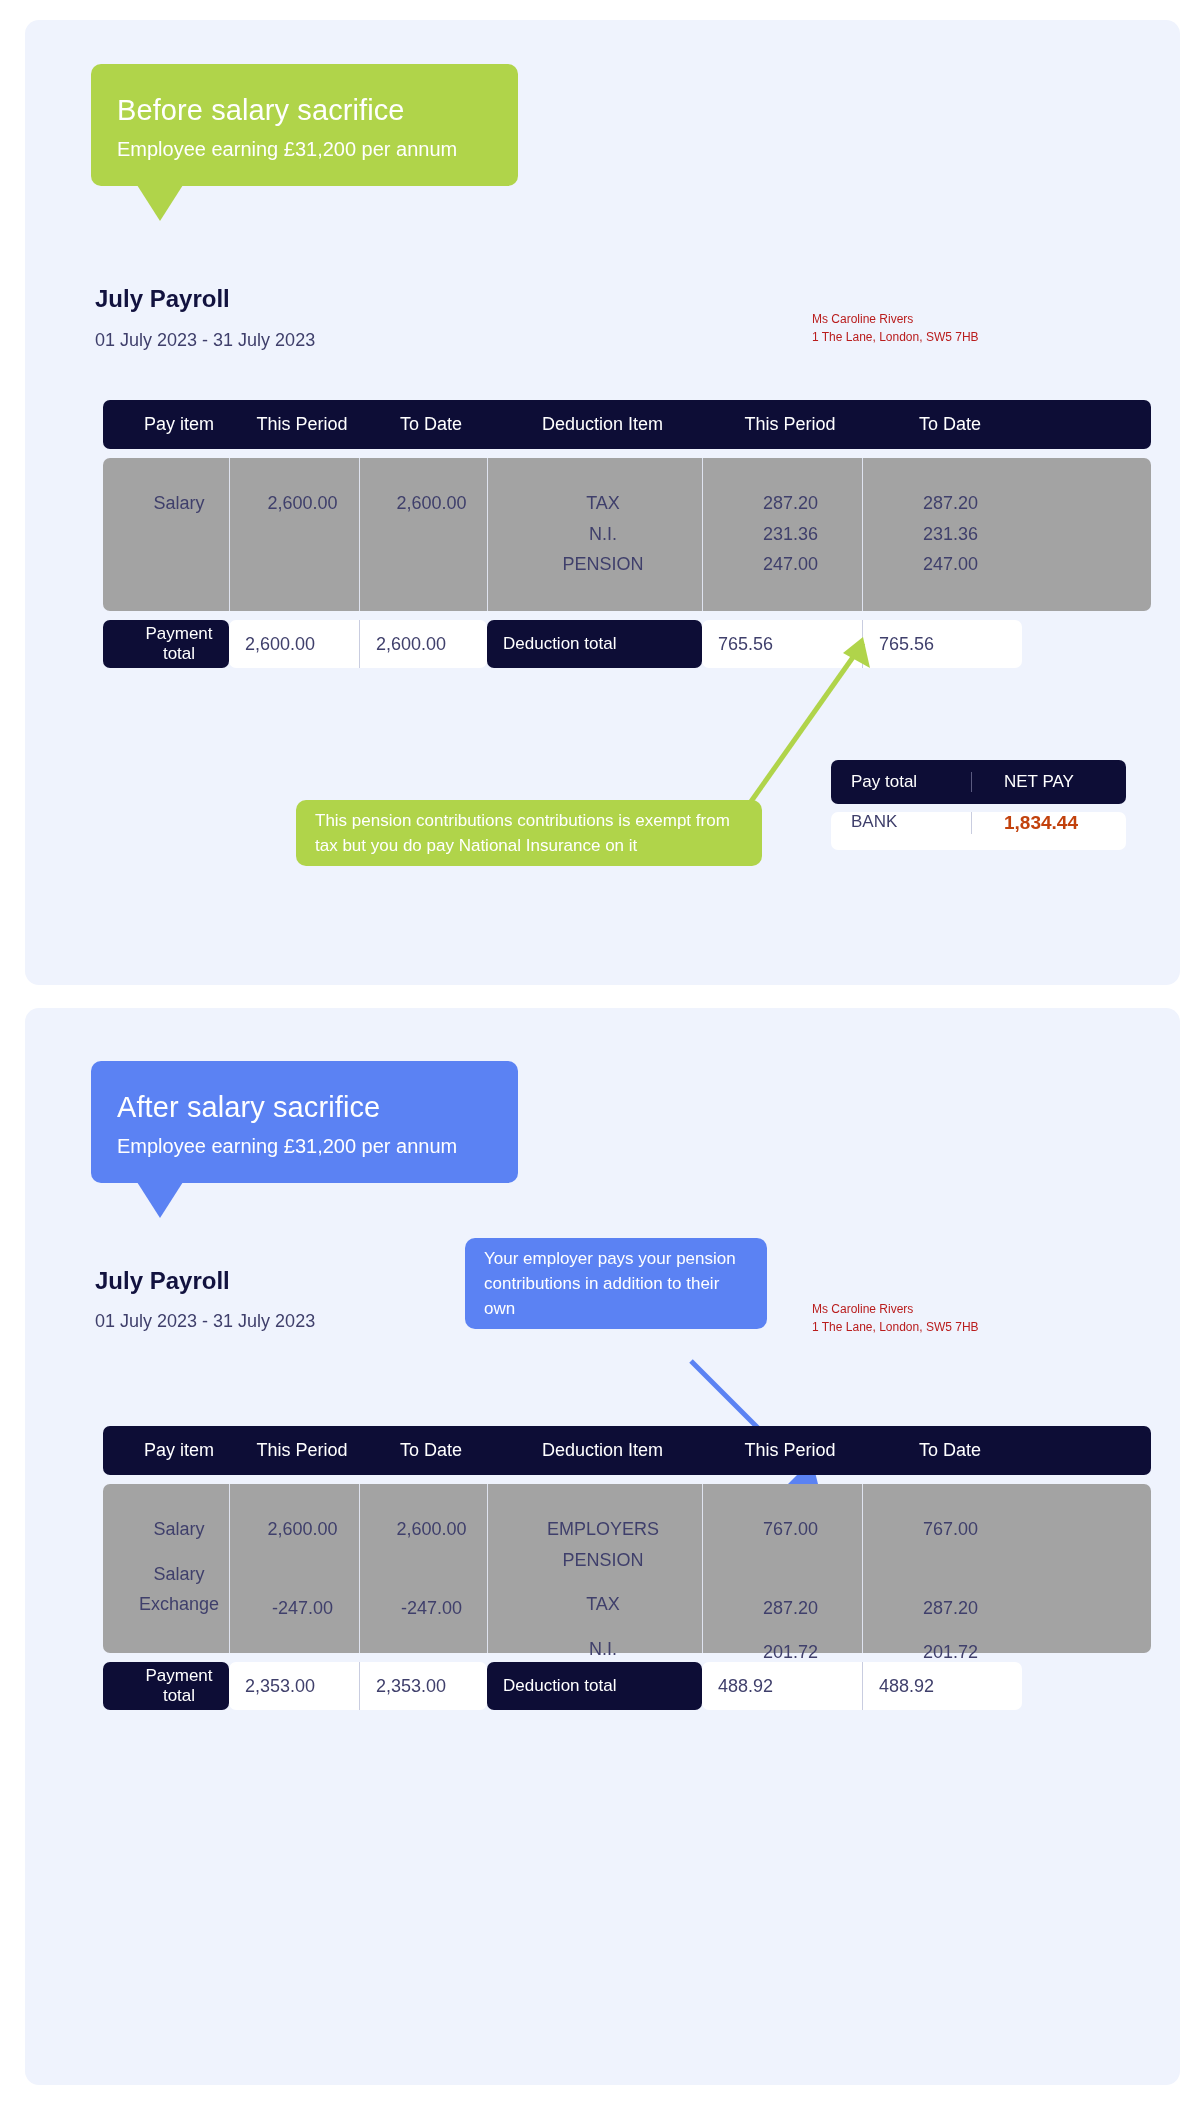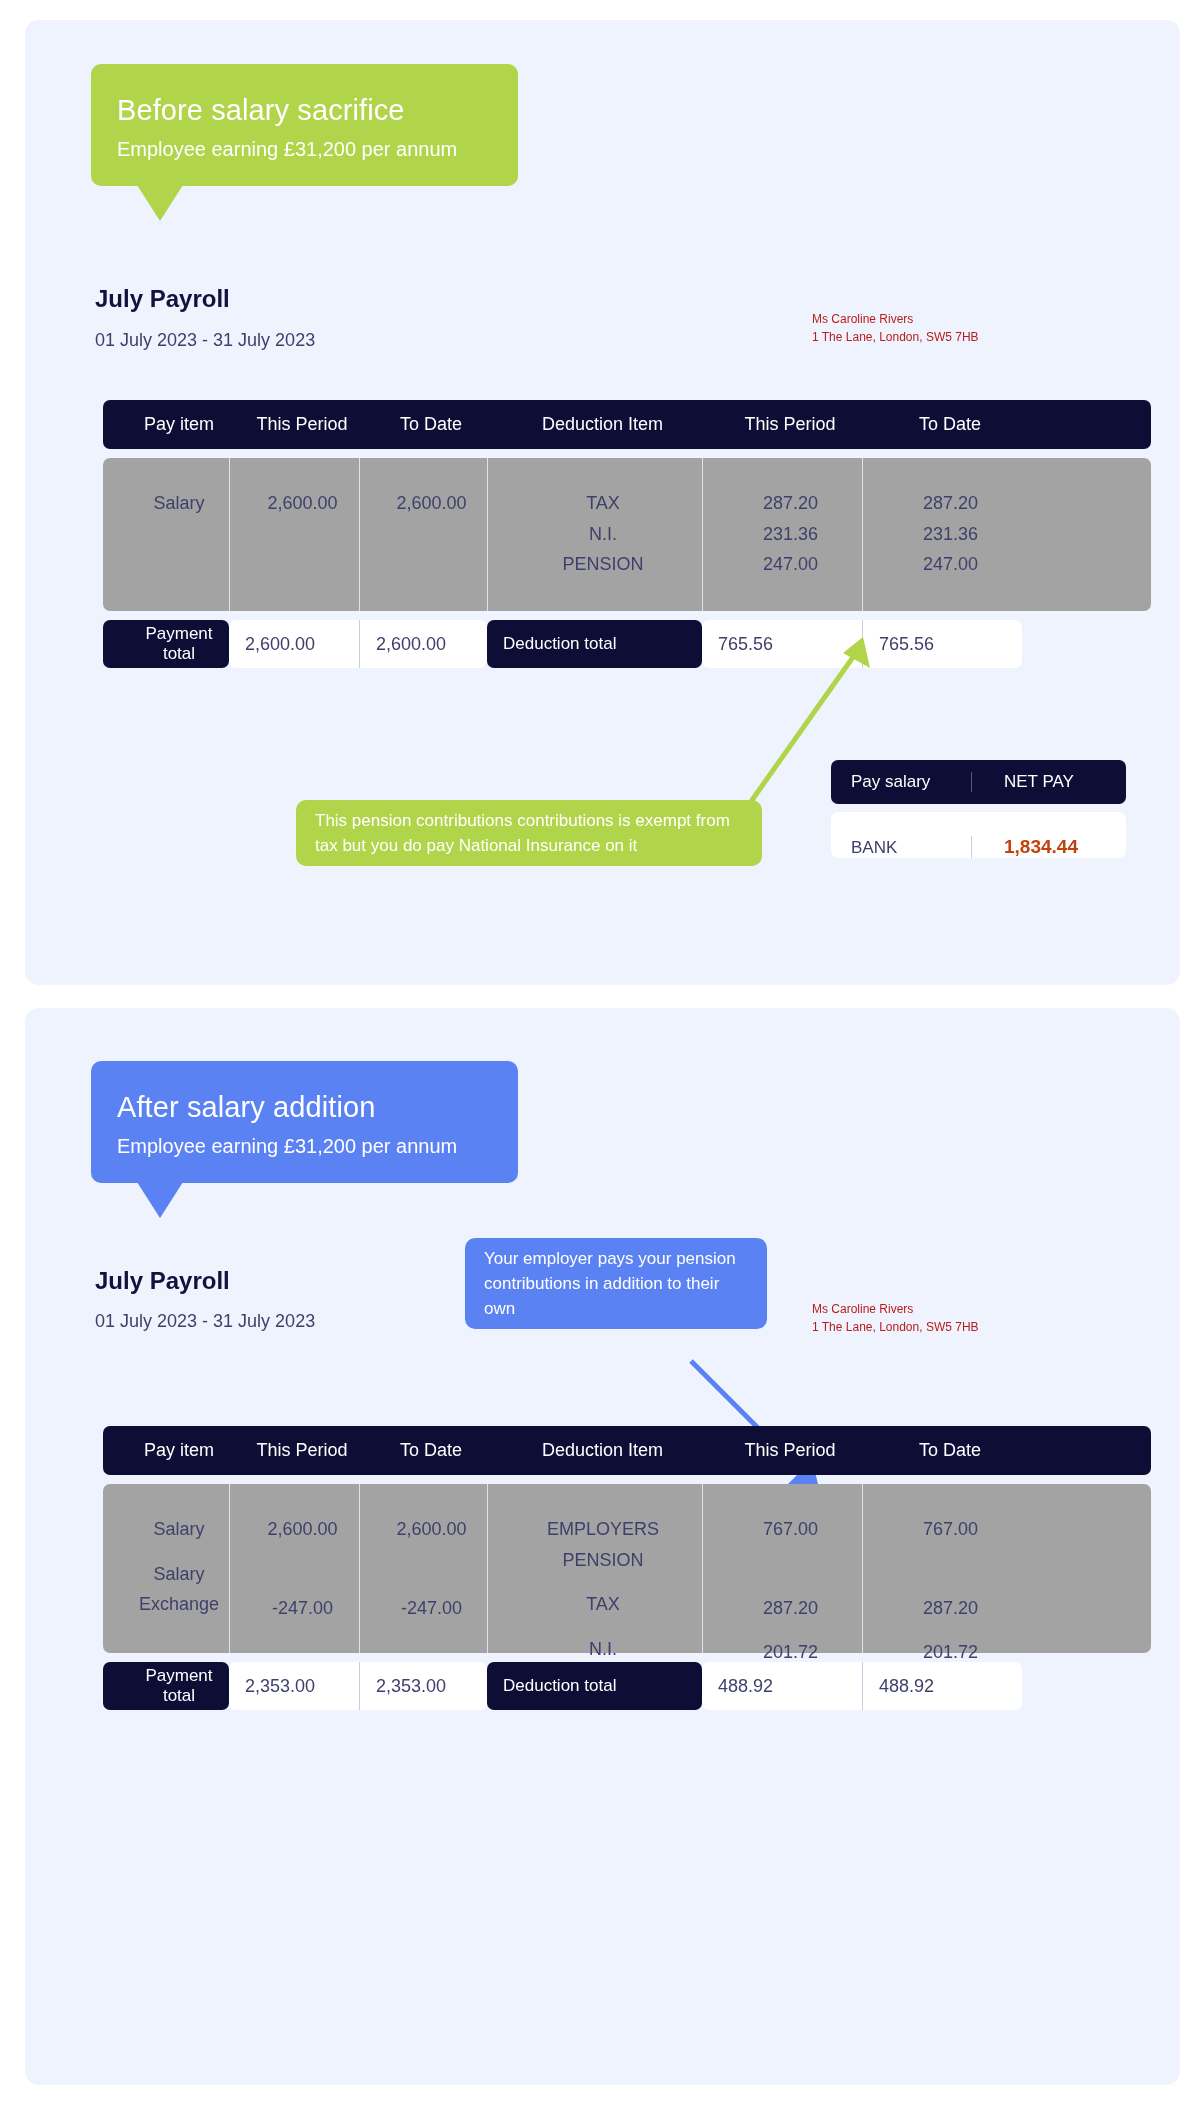--- a/index.html
+++ b/index.html
@@ -94,21 +94,21 @@
   .tbody .cell .line.gap { margin-top: 14px; }
 
   
   .paycard { position: absolute; width: 295px; }
   .paycard .ph {
     display: flex; background: #0d0d36; border-radius: 7px;
     height: 44px; align-items: center; color: #fff; font-size: 17px;
   }
   .paycard .pb {
     display: flex; background: #ffffff; border-radius: 7px; margin-top: 8px;
-    height: 46px; align-items: flex-end; color: #3f3f6b; font-size: 17px;
+    height: 38px; align-items: flex-start; color: #3f3f6b; font-size: 17px;
   }
   .paycard .k { width: 140px; padding-left: 20px; }
   .paycard .v { width: 155px; padding-left: 32px; border-left: 1px solid #c9cde0; }
   .paycard .ph .v { border-left: 1px solid #5a5a80; }
   .paycard .pb .v { font-weight: 700; color: #c2410c; font-size: 19px; }
 
   svg.arrow { position: absolute; overflow: visible; pointer-events: none; }
 </style>
 </head>
 <body>
@@ -173,21 +173,21 @@
         <div class="val c2 first">2,600.00</div>
         <div class="val c3 rule last">2,600.00</div>
         <div class="lbl c4">Deduction total</div>
         <div class="val c5 first">765.56</div>
         <div class="val c6 rule last">765.56</div>
       </div>
     </div>
 
     <div class="paycard" style="left:806px; top:740px;">
       <div class="ph">
-        <div class="k">Pay salary</div>
+        <div class="k">Pay total</div>
         <div class="v">NET PAY</div>
       </div>
       <div class="pb">
         <div class="k">BANK</div>
         <div class="v">1,834.44</div>
       </div>
     </div>
 
     <svg class="arrow" style="left:0; top:0; width:1155px; height:965px;">
       <line x1="720" y1="790" x2="838" y2="623" stroke="#b0d44a" stroke-width="5"></line>
@@ -195,21 +195,21 @@
     </svg>
 
     <div class="bubble green note-bubble" style="left:271px; top:780px; width:466px;">
       <span>This pension contributions contributions is exempt from tax but you do pay National Insurance on it</span>
     </div>
   </div>
 
   <div class="panel" id="panel-after">
 
     <div class="bubble blue title-bubble" style="left:66px; top:53px; width:427px;">
-      <div class="t1">After salary addition</div>
+      <div class="t1">After salary sacrifice</div>
       <div class="t2">Employee earning £31,200 per annum</div>
       <div class="tail" style="left:46px; bottom:-35px;"></div>
     </div>
 
     <div class="payroll-title" style="left:70px; top:259px;">July Payroll</div>
     <div class="payroll-dates" style="left:70px; top:303px;">01 July 2023 - 31 July 2023</div>
 
     <div class="addr" style="left:787px; top:292px;">
       <div>Ms Caroline Rivers</div>
       <div>1 The Lane, London, SW5 7HB</div>

